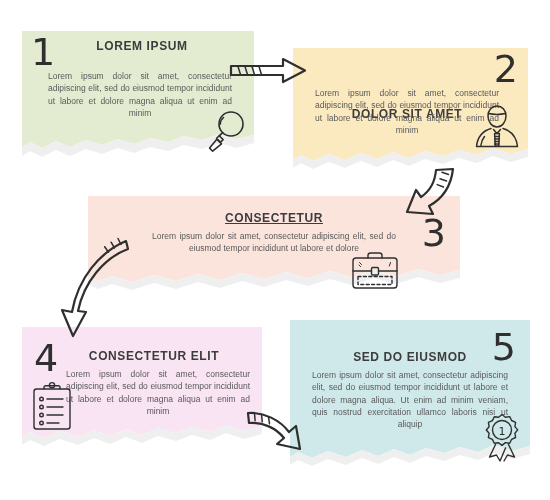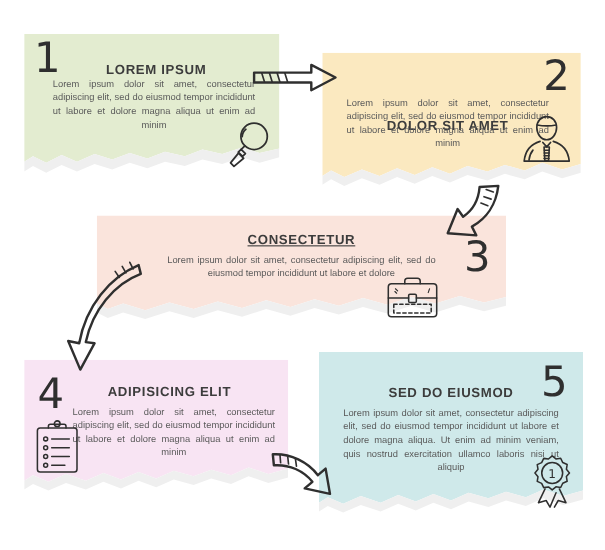--- a/index.html
+++ b/index.html
@@ -98,21 +98,21 @@
         <path d="M0,0 H232 V104 L214,108 L198,103 L180,109 L162,105 L146,111 L128,107
                  L112,113 L96,108 L80,114 L64,109 L48,116 L34,110 L20,117 L8,111 L0,116 Z" fill="#e3ecd0"></path>
         <path d="M0,116 L8,111 L20,117 L34,110 L48,116 L64,109 L80,114 L96,108 L112,113
                  L128,107 L146,111 L162,105 L180,109 L198,103 L214,108 L232,104
                  L232,112 L214,117 L198,112 L180,118 L162,114 L146,120 L128,116
                  L112,122 L96,117 L80,123 L64,118 L48,125 L34,119 L20,126 L8,120 L0,125 Z" fill="#efefef"></path>
       </svg>
     </div>
     <div class="panel-inner">
       <div class="p-num" style="left:9px; top:2px; font-size:38px;">1</div>
-      <div class="p-title" style="left:40px; top:25px; width:160px; font-size:12px;">LOREM IPSUM</div>
+      <div class="p-title" style="left:40px; top:8px; width:160px; font-size:12px;">LOREM IPSUM</div>
       <div class="p-body" style="left:26px; top:39px; width:184px; font-size:8.5px;">Lorem ipsum dolor sit amet, consectetur adipiscing elit, sed do eiusmod tempor incididunt ut labore et dolore magna aliqua ut enim ad minim</div>
       <div class="p-icon" style="left:182px; top:77px;">
         <svg width="46" height="48" viewBox="0 0 46 48" fill="none" stroke="#2f2f2f" stroke-width="1.6" stroke-linecap="round" stroke-linejoin="round">
           <circle cx="27" cy="16" r="12"></circle>
           <path d="M19.5 9.5c-2 1.6-3.2 4-3.3 6.6"></path>
           <path d="M18.6 24.6l-3.3 3.3"></path>
           <path d="M15.2 27.7l-2.6 2.6 3.9 3.9 2.6-2.6z"></path>
           <path d="M12.8 31.2L5.6 40.1l3.1 3.1 8.8-7.3z"></path>
         </svg>
       </div>
@@ -185,21 +185,21 @@
         <path d="M0,0 H240 V99 L222,104 L204,98 L188,105 L170,100 L154,106 L136,101
                  L120,108 L104,102 L88,109 L72,103 L56,110 L38,104 L22,111 L8,105 L0,110 Z" fill="#f8e4f3"></path>
         <path d="M0,110 L8,105 L22,111 L38,104 L56,110 L72,103 L88,109 L104,102 L120,108
                  L136,101 L154,106 L170,100 L188,105 L204,98 L222,104 L240,99
                  L240,107 L222,112 L204,106 L188,113 L170,108 L154,114 L136,109
                  L120,116 L104,110 L88,117 L72,111 L56,118 L38,112 L22,119 L8,113 L0,118 Z" fill="#efefef"></path>
       </svg>
     </div>
     <div class="panel-inner">
       <div class="p-num" style="left:12px; top:12px; font-size:38px;">4</div>
-      <div class="p-title" style="left:52px; top:22px; width:160px; font-size:12px;">ADIPISICING ELIT</div>
+      <div class="p-title" style="left:52px; top:22px; width:160px; font-size:12px;">CONSECTETUR ELIT</div>
       <div class="p-body" style="left:44px; top:41px; width:184px; font-size:8.5px;">Lorem ipsum dolor sit amet, consectetur adipiscing elit, sed do eiusmod tempor incididunt ut labore et dolore magna aliqua ut enim ad minim</div>
       <div class="p-icon" style="left:8px; top:54px;">
         <svg width="44" height="50" viewBox="0 0 44 50" fill="none" stroke="#2f2f2f" stroke-width="1.4" stroke-linecap="round" stroke-linejoin="round">
           <rect x="4" y="8" width="36" height="40" rx="2.5"></rect>
           <path d="M14 8V6.5c0-1 .8-1.8 1.8-1.8h12.4c1 0 1.8.8 1.8 1.8V8"></path>
           <circle cx="22" cy="4.2" r="2.6"></circle>
           <circle cx="11.5" cy="18" r="1.8"></circle>
           <circle cx="11.5" cy="26" r="1.8"></circle>
           <circle cx="11.5" cy="34" r="1.8"></circle>
           <circle cx="11.5" cy="42" r="1.8"></circle>

